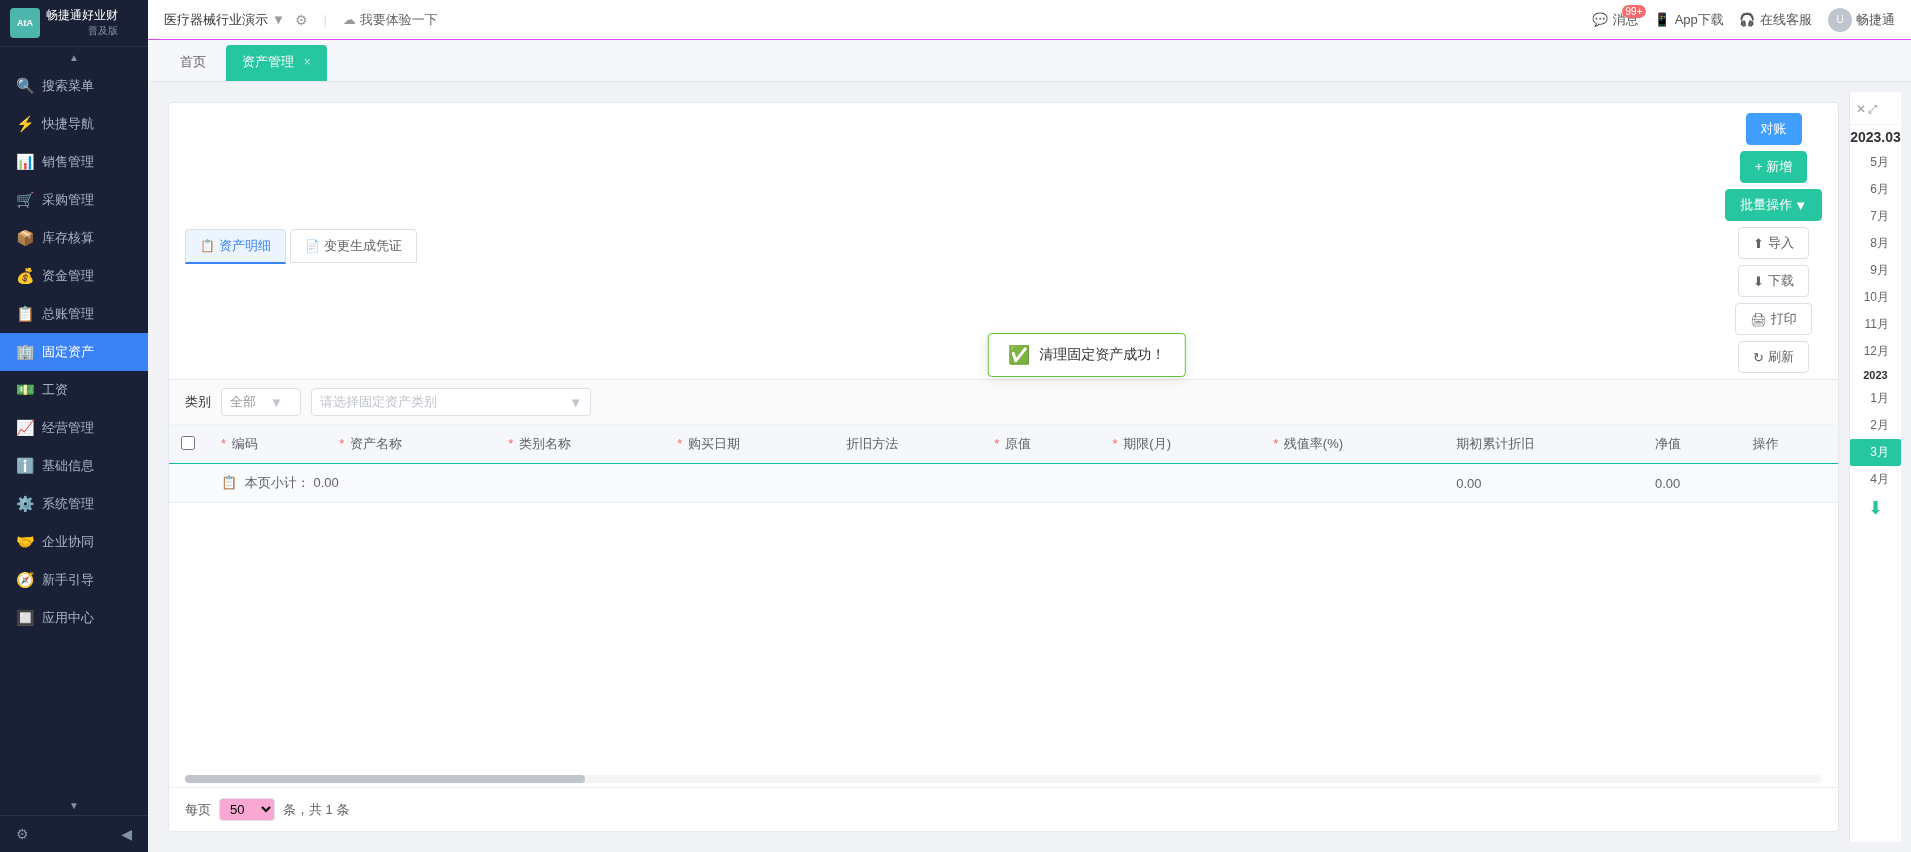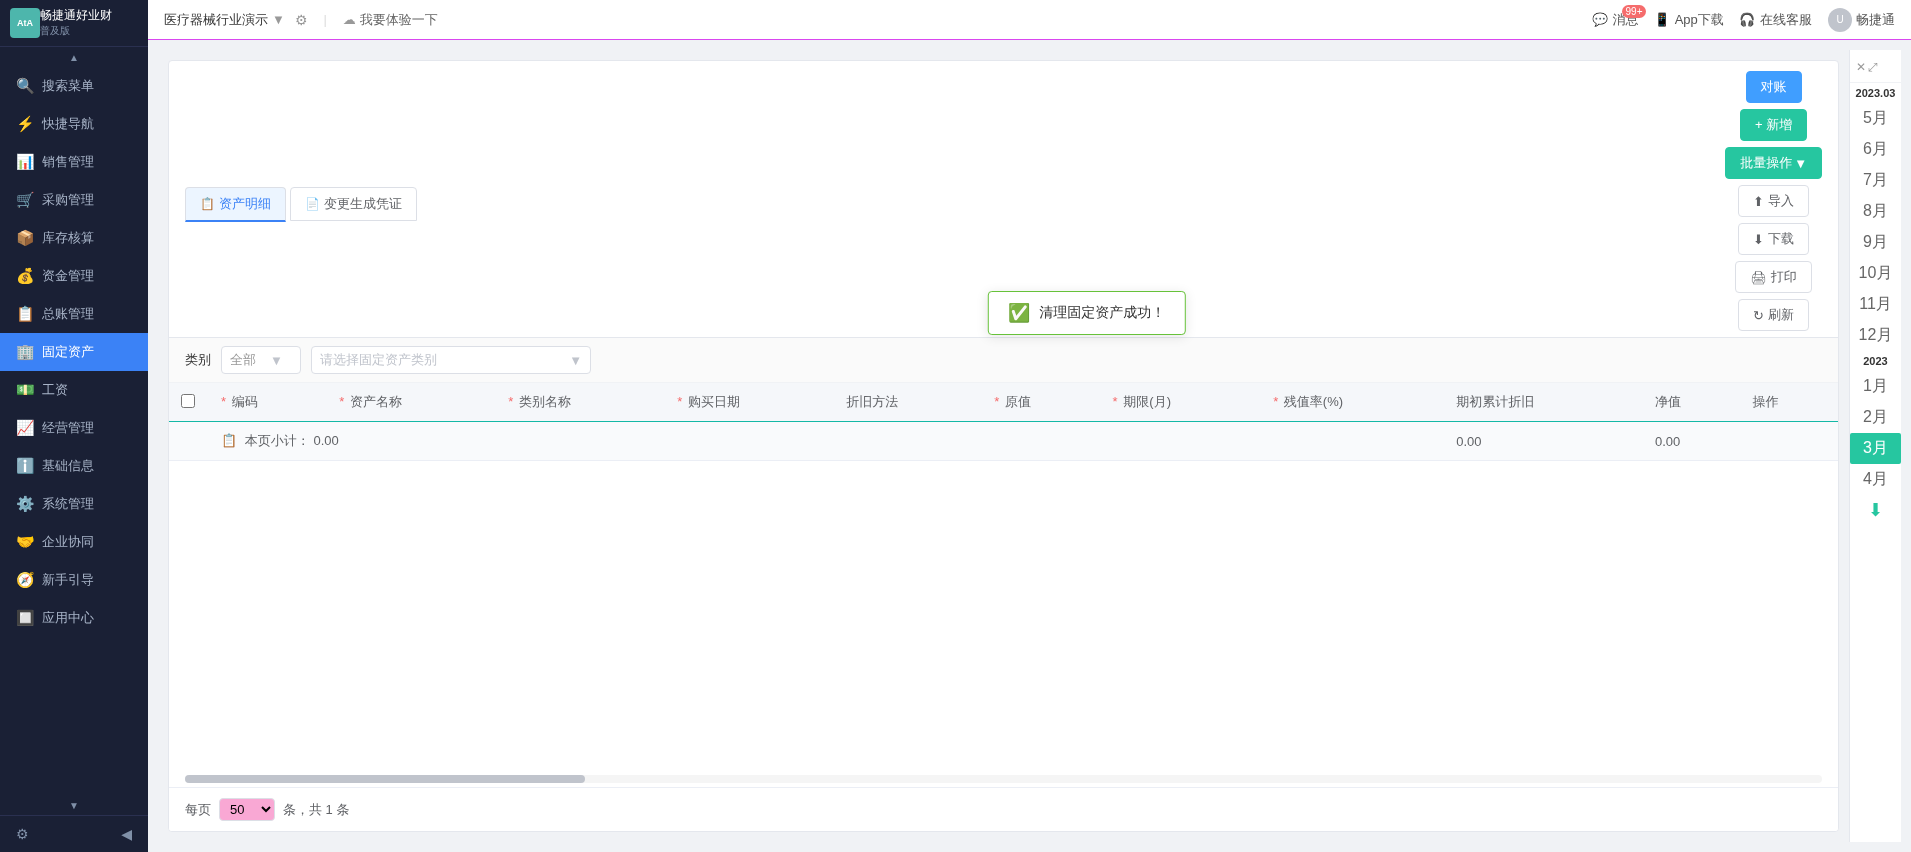--- a/index.html
+++ b/index.html
@@ -13,21 +13,23 @@
       flex-direction: column;
       height: 100%;
       flex-shrink: 0;
       color: #c8cdd8;
     }
     .sidebar-logo {
       padding: 8px 10px;
       background: #1a2035;
       display: flex;
       align-items: center;
+      gap: 6px;
       border-bottom: 1px solid #2a3050;
+      text-align: right;
     }
     .sidebar-logo-icon {
       width: 30px; height: 30px;
       background: #4db6ac;
       border-radius: 4px;
       display: flex; align-items: center; justify-content: center;
       color: white; font-size: 10px; font-weight: bold;
     }
     .sidebar-logo-text { font-size: 12px; color: #fff; line-height: 1.3; }
     .sidebar-logo-sub { font-size: 10px; color: #8090a8; }
@@ -276,22 +278,22 @@
     }
     .panel-header {
       display: flex; align-items: center; justify-content: space-between;
       width: 100%; padding: 0 6px 8px;
       border-bottom: 1px solid #f0f2f5;
     }
     .panel-icons { display: flex; gap: 2px; }
     .panel-icon { color: #999; cursor: pointer; font-size: 12px; }
     .panel-months { display: flex; flex-direction: column; width: 100%; align-items: center; }
     .panel-month {
-      font-size: 16px; color: #666; padding: 5px 0;
-      cursor: pointer; text-align: center; width: 100%;
+      font-size: 12px; color: #666; padding: 5px 12px;
+      cursor: pointer; text-align: right; width: 100%;
     }
     .panel-month.current { background: #26c6a0; color: #fff; border-radius: 2px; }
 
     
     .scroll-track {
       height: 8px; background: #f5f5f5; border-radius: 4px; margin: 4px 16px;
     }
     .scroll-thumb { height: 8px; width: 400px; background: #c0c4cc; border-radius: 4px; }
   </style>
 </head>
@@ -415,20 +417,29 @@
           <span>🎧</span>
           <span>在线客服</span>
         </div>
         <div class="topbar-user">
           <div class="avatar">U</div>
           <span>畅捷通</span>
         </div>
       </div>
     </div>
 
+    <div class="tabbar">
+      <div class="tab">
+        <span>首页</span>
+      </div>
+      <div class="tab active">
+        <span>资产管理</span>
+        <span class="tab-close">×</span>
+      </div>
+    </div>
 
     <div style="flex:1; display:flex; overflow:hidden; padding:10px;">
 
       <div class="content" style="position:relative;">
 
         <div class="subtab-bar">
           <div class="subtab active">
             <span class="subtab-icon">📋</span>
             <span>资产明细</span>
           </div>
@@ -563,21 +574,21 @@
         </div>
       </div>
 
       <div class="right-panel" style="width:52px;">
         <div class="panel-header">
           <div class="panel-icons">
             <span class="panel-icon">✕</span>
             <span class="panel-icon">⤢</span>
           </div>
         </div>
-        <div style="font-size:11px; color:#333; font-weight:bold; padding:4px 0; text-align:center;">2023.03</div>
+        <div style="font-size:14px; color:#333; font-weight:bold; padding:4px 0; text-align:center;">2023.03</div>
         <div class="panel-months">
           <div class="panel-month">5月</div>
           <div class="panel-month">6月</div>
           <div class="panel-month">7月</div>
           <div class="panel-month">8月</div>
           <div class="panel-month">9月</div>
           <div class="panel-month">10月</div>
           <div class="panel-month">11月</div>
           <div class="panel-month">12月</div>
           <div style="font-size:11px; color:#333; font-weight:bold; padding:4px 0; text-align:center;">2023</div>

